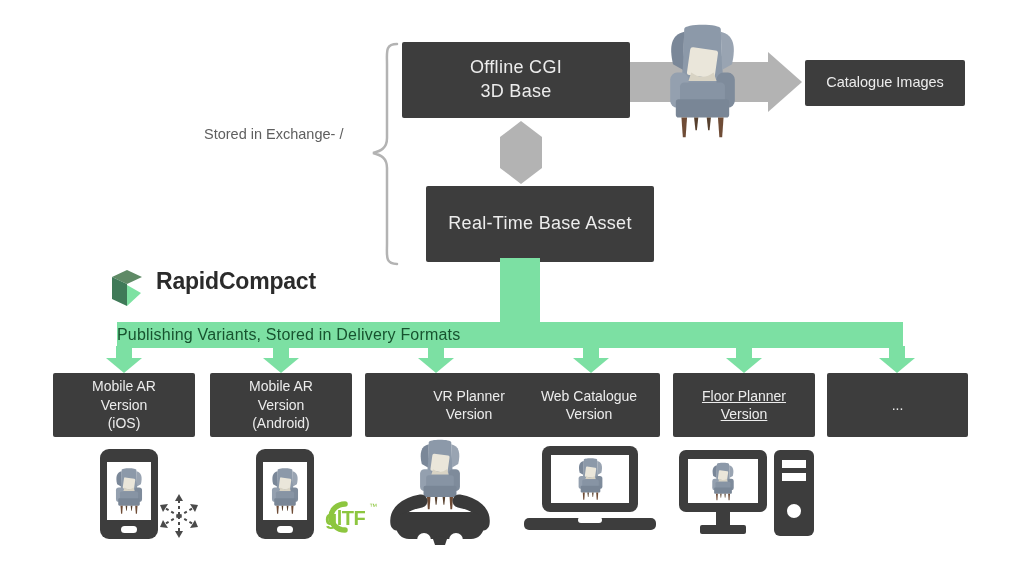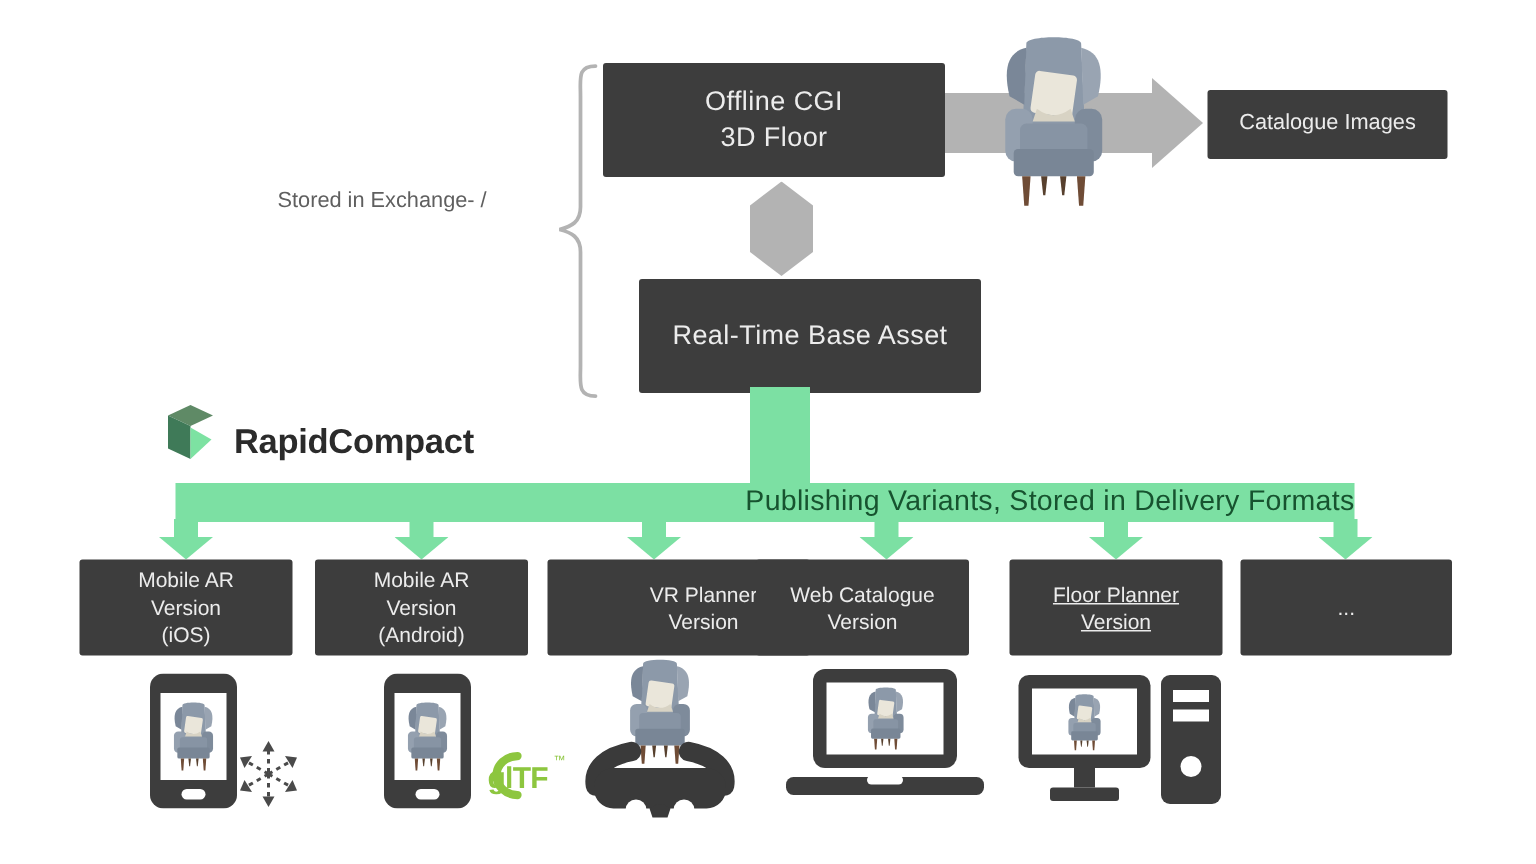--- a/index.html
+++ b/index.html
@@ -9,25 +9,25 @@
   }
   .abs{position:absolute;}
   .darkbox{
     background:#3d3d3d;color:#ececec;display:flex;flex-direction:column;
     justify-content:center;align-items:center;text-align:center;border-radius:2px;
   }
   .darkbox .ln{line-height:1.32;}
   .bigbox{font-size:18px;letter-spacing:.3px;}
   .catbox{font-size:14.5px;text-align:center;}
   .variant{font-size:14px;}
-  .note{color:#5f5f5f;font-size:14.5px;line-height:1.45;}
+  .note{color:#5f5f5f;font-size:14.5px;line-height:1.45;margin-left:19px;}
   .greenfill{background:#7ce0a3;}
   .pubbar{
-    background:#7ce0a3;display:flex;align-items:center;justify-content:flex-end;
-    color:#17532f;font-size:19px;font-weight:500;letter-spacing:.2px;
+    background:#7ce0a3;display:flex;align-items:center;justify-content:flex-start;
+    color:#17532f;font-size:16px;font-weight:500;letter-spacing:.2px;
   }
   .logo-text{font-size:23px;font-weight:600;color:#2b2b2b;letter-spacing:-.2px;}
   svg{display:block;}
 </style>
 </head>
 <body>
 
 <div id="canvas">
 
   <svg width="0" height="0" style="position:absolute">
@@ -45,21 +45,21 @@
         <path d="M15,68 L19,68 L18,82 L16,82 Z" fill="#6f4c36"></path>
         <path d="M41,68 L45,68 L44,82 L42,82 Z" fill="#6f4c36"></path>
         <path d="M24,68 L27,68 L26,77 L25,77 Z" fill="#57402e"></path>
         <path d="M33,68 L36,68 L35,77 L34,77 Z" fill="#57402e"></path>
       </symbol>
     </defs>
   </svg>
 
   <div class="abs darkbox bigbox" style="left:402px;top:42px;width:228px;height:76px;">
     <div class="ln">Offline CGI</div>
-    <div class="ln">3D Floor</div>
+    <div class="ln">3D Base</div>
   </div>
 
   <svg class="abs" style="left:630px;top:46px;" width="172" height="72">
     <rect x="0" y="16" width="140" height="40" fill="#b3b3b3"></rect>
     <polygon points="138,6 172,36 138,66" fill="#b3b3b3"></polygon>
   </svg>
 
   <svg class="abs" style="left:650px;top:22px;" width="105" height="118" viewBox="0 0 60 84">
       <use href="#chair"></use>
     </svg>
@@ -76,21 +76,21 @@
   </div>
 
   <svg class="abs" style="left:500px;top:121px;" width="42" height="63">
     <polygon points="21,0 42,16 42,47 21,63 0,47 0,16" fill="#b3b3b3"></polygon>
   </svg>
 
   <div class="abs darkbox bigbox" style="left:404px;top:186px;width:228px;height:76px;margin-left:22px;">
     <div class="ln">Real-Time Base Asset</div>
   </div>
 
-  <div class="abs" style="left:110px;top:268px;display:flex;align-items:flex-end;gap:12px;">
+  <div class="abs" style="left:110px;top:268px;display:flex;align-items:flex-start;gap:12px;">
     <svg width="34" height="40" viewBox="0 0 34 40">
       <polygon points="2,9 17,2 32,9 17,16" fill="#5f8a66"></polygon>
       <polygon points="2,9 17,16 17,38 2,31" fill="#3f7a58"></polygon>
       <polygon points="17,17 31,25 17,38" fill="#7de2a2"></polygon>
     </svg>
     <div class="logo-text">RapidCompact</div>
   </div>
 
   <div class="abs greenfill" style="left:500px;top:258px;width:40px;height:66px;"></div>
 
@@ -130,21 +130,21 @@
   </div>
   <div class="abs darkbox variant" style="left:210px;top:373px;width:142px;height:64px;">
     <div class="ln">Mobile AR</div>
     <div class="ln">Version</div>
     <div class="ln">(Android)</div>
   </div>
   <div class="abs darkbox variant" style="left:365px;top:373px;width:142px;height:64px;padding-left:33px;">
     <div class="ln">VR Planner</div>
     <div class="ln">Version</div>
   </div>
-  <div class="abs darkbox variant" style="left:504px;top:373px;width:142px;height:64px;">
+  <div class="abs darkbox variant" style="left:518px;top:373px;width:142px;height:64px;">
     <div class="ln">Web Catalogue</div>
     <div class="ln">Version</div>
   </div>
   <div class="abs darkbox variant" style="left:673px;top:373px;width:142px;height:64px;text-decoration:underline;">
     <div class="ln">Floor Planner</div>
     <div class="ln">Version</div>
   </div>
   <div class="abs darkbox variant" style="left:827px;top:373px;width:141px;height:64px;">
     <div class="ln">...</div>
   </div>

